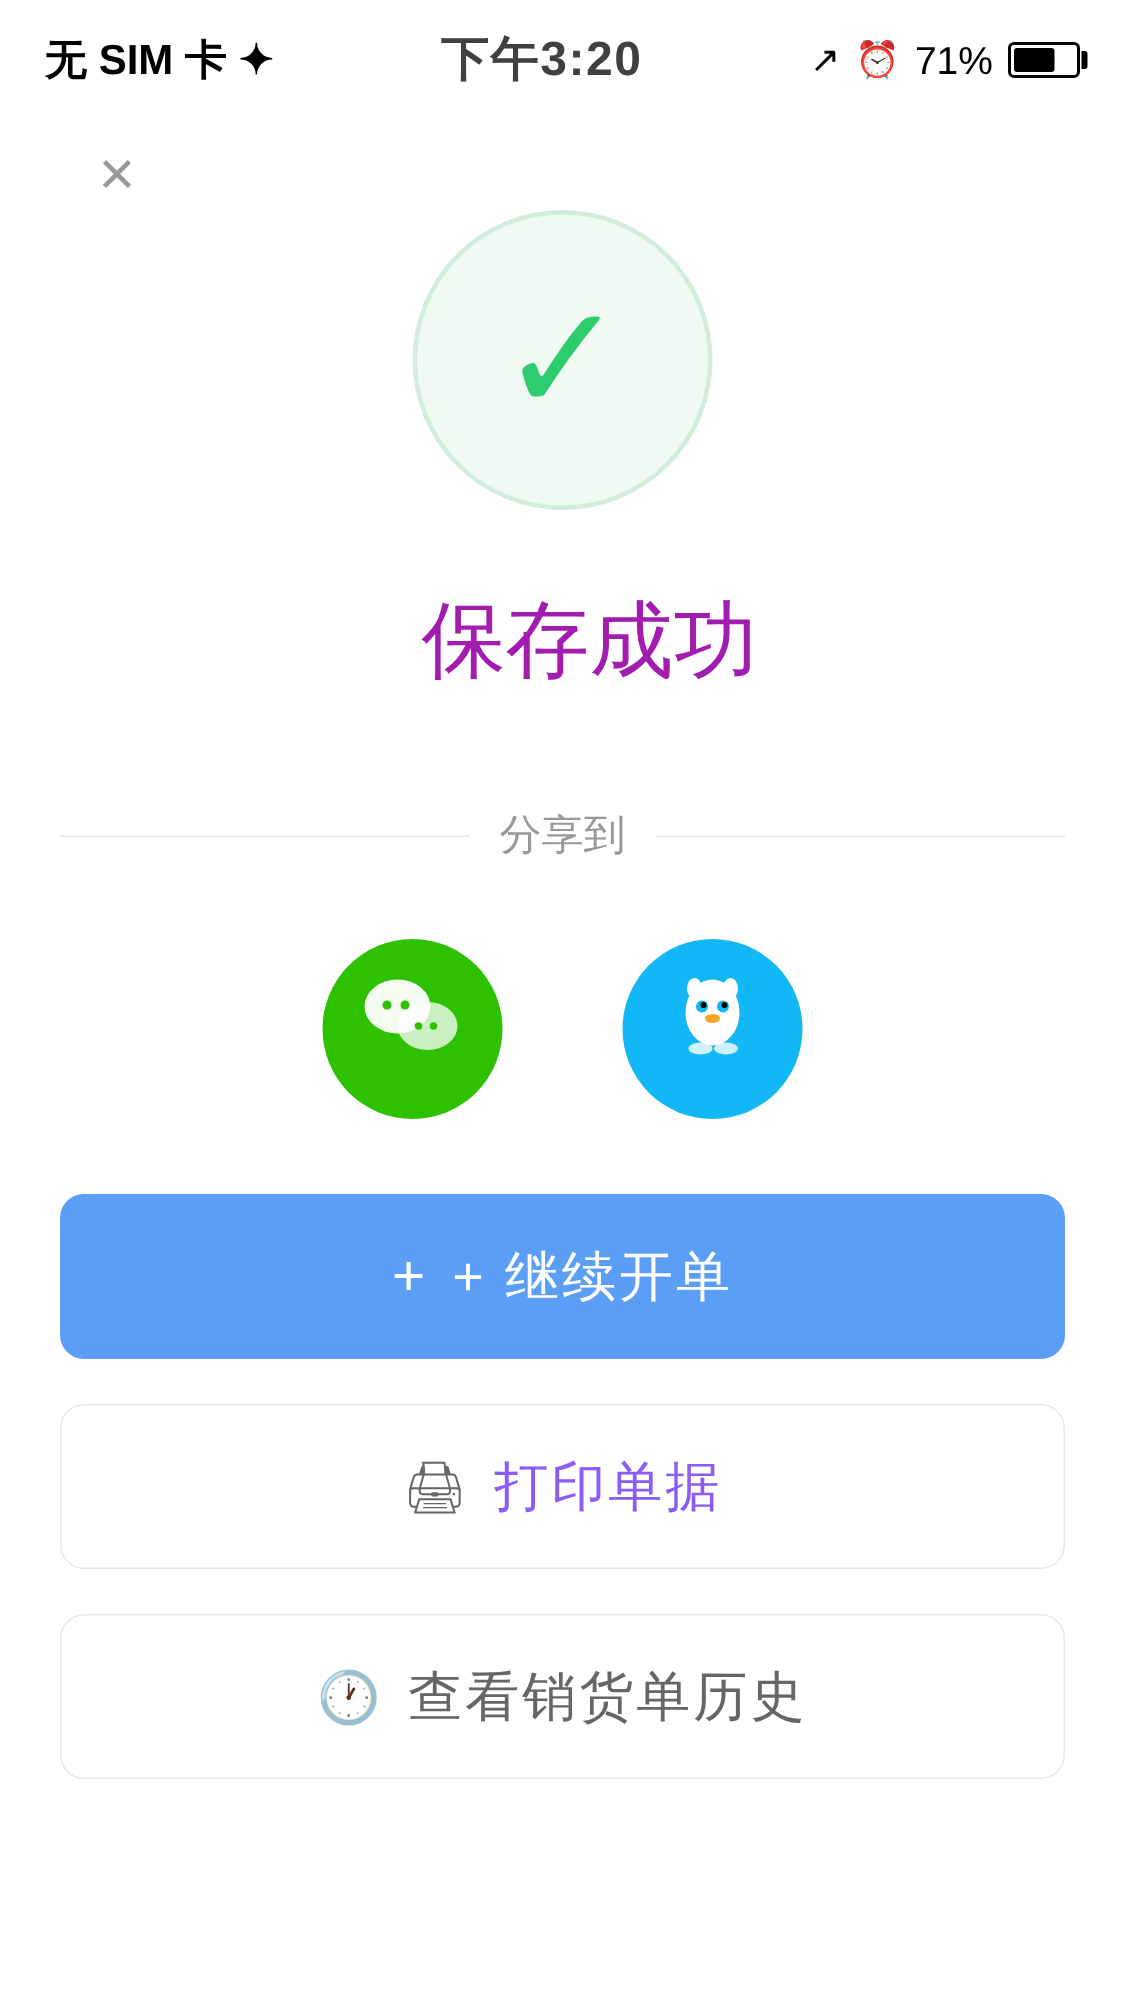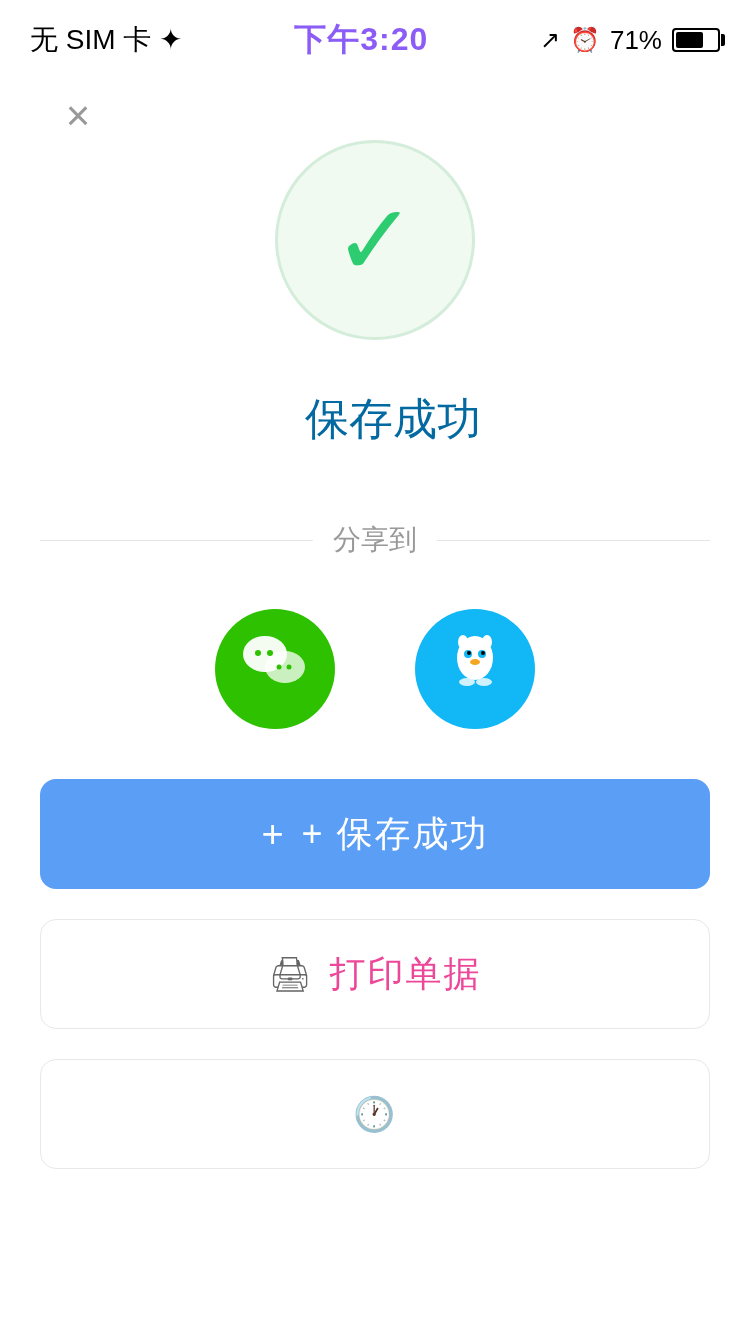--- a/index.html
+++ b/index.html
@@ -23,27 +23,27 @@
       padding: 0 30px;
       background: #fff;
     }
 
     .status-left {
       display: flex;
       align-items: center;
       gap: 14px;
       font-size: 28px;
       color: #000;
-      font-weight: 400;
+      font-weight: 700;
     }
 
     .status-center {
       font-size: 32px;
       font-weight: 600;
-      color: #8b5cf6;
+      color: #404040;
       letter-spacing: 1px;
     }
 
     .status-right {
       display: flex;
       align-items: center;
       gap: 10px;
       font-size: 26px;
       color: #000;
     }
@@ -120,22 +120,22 @@
     }
 
     .checkmark {
       font-size: 100px;
       color: #2ecc71;
       line-height: 1;
     }
 
     
     .success-title {
-      font-size: 44px;
-      color: #0369a1;
+      font-size: 56px;
+      color: #a21caf;
       font-weight: 400;
       margin-bottom: 60px;
       margin-left: 36px;
     }
 
     
     .share-section {
       width: 100%;
       padding: 0 40px;
       margin-bottom: 50px;
@@ -305,27 +305,28 @@
           </svg>
         </span>
       </div>
     </div>
   </div>
 
   <div class="actions-section">
 
     <button class="action-btn btn-primary">
       <span style="font-size:38px;">+</span>
-      <span style="font-size:36px;letter-spacing:2px;">+ 保存成功</span>
+      <span style="font-size:36px;letter-spacing:2px;">+ 继续开单</span>
     </button>
 
     <button class="action-btn btn-secondary">
       <span style="font-size:34px;">🖨</span>
-      <span style="font-size:36px;letter-spacing:2px;color:#ec4899;">打印单据</span>
+      <span style="font-size:36px;letter-spacing:2px;color:#8b5cf6;">打印单据</span>
     </button>
 
     <button class="action-btn btn-secondary">
       <span style="font-size:34px;">🕐</span>
+      <span style="font-size:36px;letter-spacing:2px;color:#666;">查看销货单历史</span>
     </button>
 
   </div>
 
 </div>
 
 </body></html>

